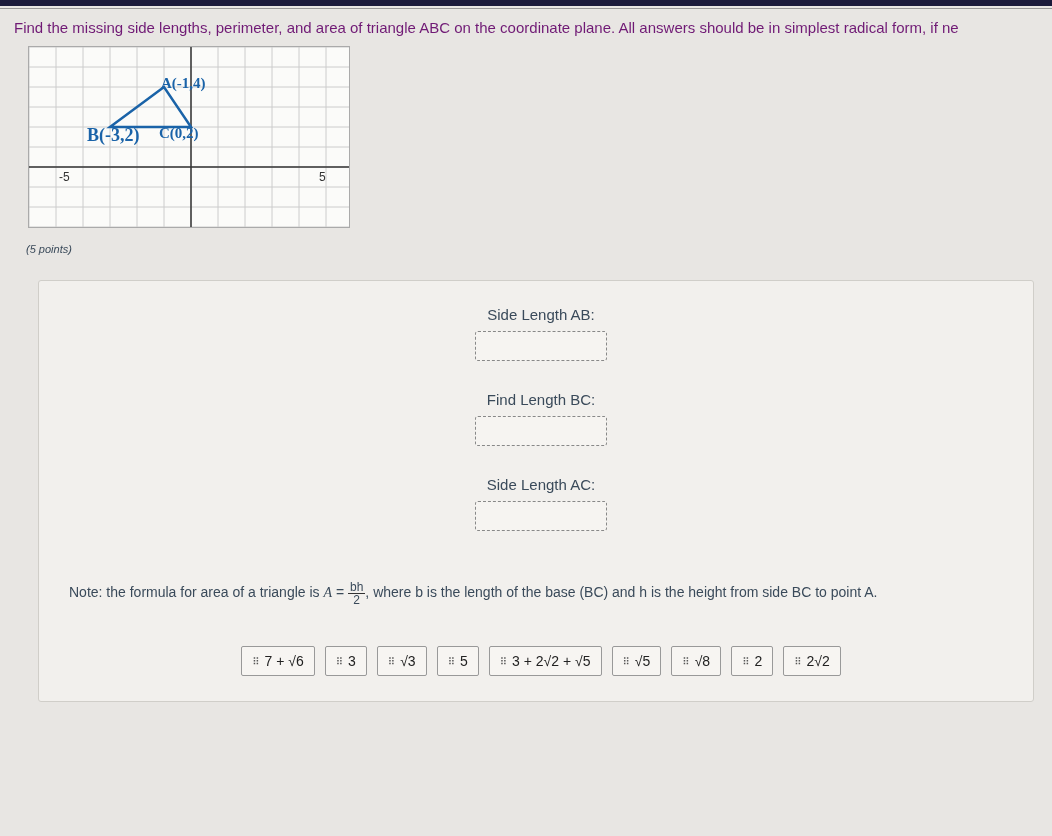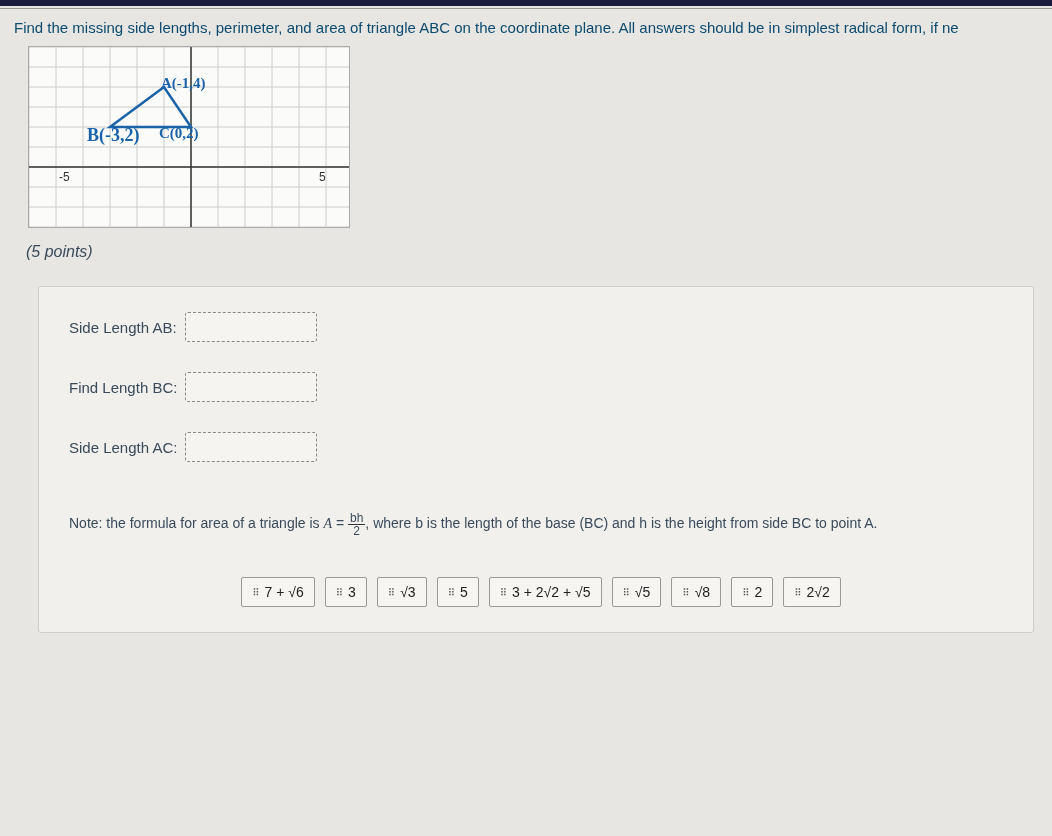--- a/index.html
+++ b/index.html
@@ -17,52 +17,53 @@
   }
   .light-bar {
     height: 1px;
     background: #999;
     margin-bottom: 10px;
   }
   .content {
     padding: 0 8px;
   }
   .instruction {
-    color: #0c4a6e;
+    color: #701a75;
     font-size: 15px;
     margin-bottom: 10px;
     padding-left: 6px;
   }
   .graph-container {
     margin: 10px 0 15px 20px;
     position: relative;
     width: 320px;
     height: 180px;
     background: #fbfbf9;
     border: 1px solid #aaa;
     overflow: hidden;
   }
   .points-label {
     font-style: italic;
     color: #3a4a5a;
     margin: 12px 0 25px 18px;
-    font-size: 16px;
+    font-size: 11px;
   }
   .question-body {
     background: #f2f0ed;
     border: 1px solid #d0cec9;
     border-radius: 3px;
     padding: 25px 20px 25px 30px;
     margin: 0 10px 20px 30px;
   }
   .field-row {
     margin-bottom: 30px;
     display: flex;
     align-items: center;
     gap: 8px;
+    flex-direction: column;
   }
   .field-label {
     color: #3a4a5a;
     font-size: 15px;
   }
   .answer-box {
     border: 1px dashed #888;
     background: #f6f4f1;
     width: 130px;
     height: 28px;

